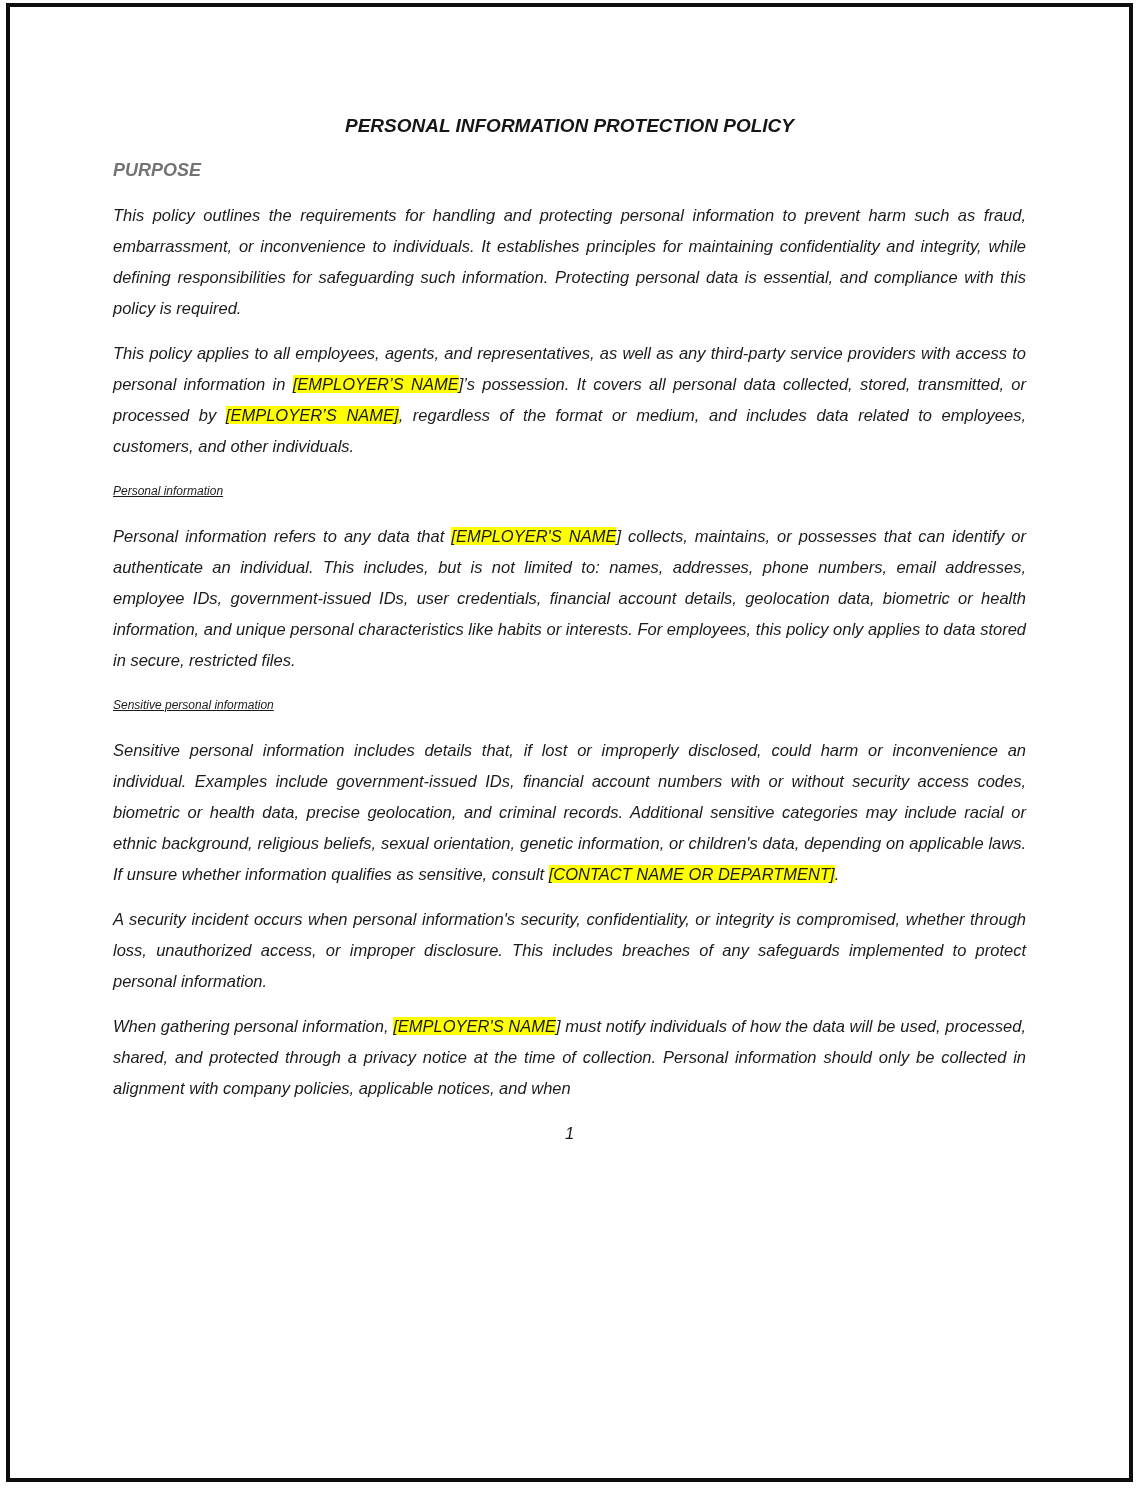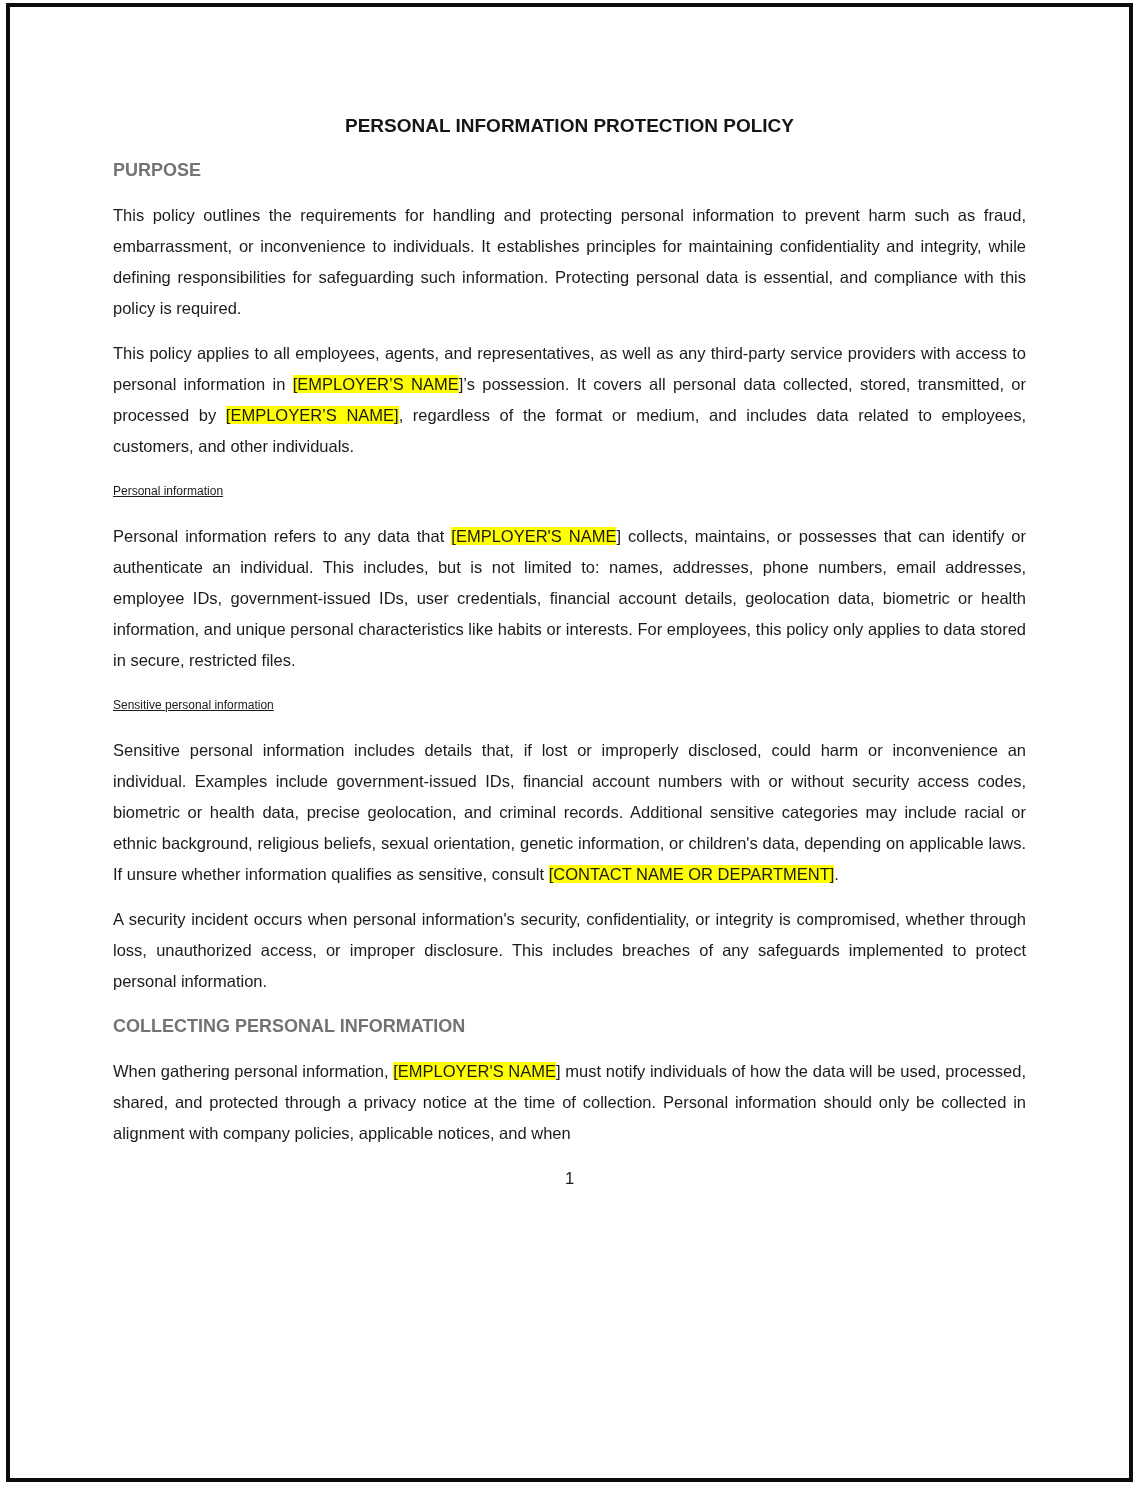--- a/index.html
+++ b/index.html
@@ -26,20 +26,21 @@
     pointer-events: none;
   }
   .content {
     position: absolute;
     left: 113px;
     top: 110px;
     width: 913px;
   }
   .content * {
     line-height: 31px;
+    font-style: italic;
   }
   .title {
     font-size: 19px;
     font-weight: 700;
     text-align: center;
     margin: 0 0 14px 0;
     color: #161616;
   }
   h2.sec-heading {
     font-size: 18px;
@@ -76,18 +77,17 @@
     <h1 class="title">PERSONAL INFORMATION PROTECTION POLICY</h1>
     <div id="sections">
         <h2 class="sec-heading"><span>PURPOSE</span></h2>
         <p class="para"><span>This policy outlines the requirements for handling and protecting personal information to prevent harm such as fraud, embarrassment, or inconvenience to individuals. It establishes principles for maintaining confidentiality and integrity, while defining responsibilities for safeguarding such information. Protecting personal data is essential, and compliance with this policy is required.</span></p>
         <p class="para"><span>This policy applies to all employees, agents, and representatives, as well as any third-party service providers with access to personal information in </span><span class="hl">[EMPLOYER’S NAME</span><span>]’s possession. It covers all personal data collected, stored, transmitted, or processed by </span><span class="hl">[EMPLOYER’S NAME]</span><span>, regardless of the format or medium, and includes data related to employees, customers, and other individuals.</span></p>
         <h3 class="sec-subheading"><span>Personal information</span></h3>
         <p class="para"><span>Personal information refers to any data that </span><span class="hl">[EMPLOYER'S NAME</span><span>] collects, maintains, or possesses that can identify or authenticate an individual. This includes, but is not limited to: names, addresses, phone numbers, email addresses, employee IDs, government-issued IDs, user credentials, financial account details, geolocation data, biometric or health information, and unique personal characteristics like habits or interests. For employees, this policy only applies to data stored in secure, restricted files.</span></p>
         <h3 class="sec-subheading"><span>Sensitive personal information</span></h3>
         <p class="para"><span>Sensitive personal information includes details that, if lost or improperly disclosed, could harm or inconvenience an individual. Examples include government-issued IDs, financial account numbers with or without security access codes, biometric or health data, precise geolocation, and criminal records. Additional sensitive categories may include racial or ethnic background, religious beliefs, sexual orientation, genetic information, or children's data, depending on applicable laws. If unsure whether information qualifies as sensitive, consult </span><span class="hl">[CONTACT NAME OR DEPARTMENT]</span><span>.</span></p>
         <p class="para"><span>A security incident occurs when personal information's security, confidentiality, or integrity is compromised, whether through loss, unauthorized access, or improper disclosure. This includes breaches of any safeguards implemented to protect personal information.</span></p>
-        <h2 class="sec-heading"><span>COLLECTING PERSONAL INFORMATION</span></h2>
         <p class="para"><span>When gathering personal information, </span><span class="hl">[EMPLOYER'S NAME</span><span>] must notify individuals of how the data will be used, processed, shared, and protected through a privacy notice at the time of collection. Personal information should only be collected in alignment with company policies, applicable notices, and when</span></p>
       </div>
     <div class="page-number">1</div>
   </div>
 </div>
 
 </body></html>

